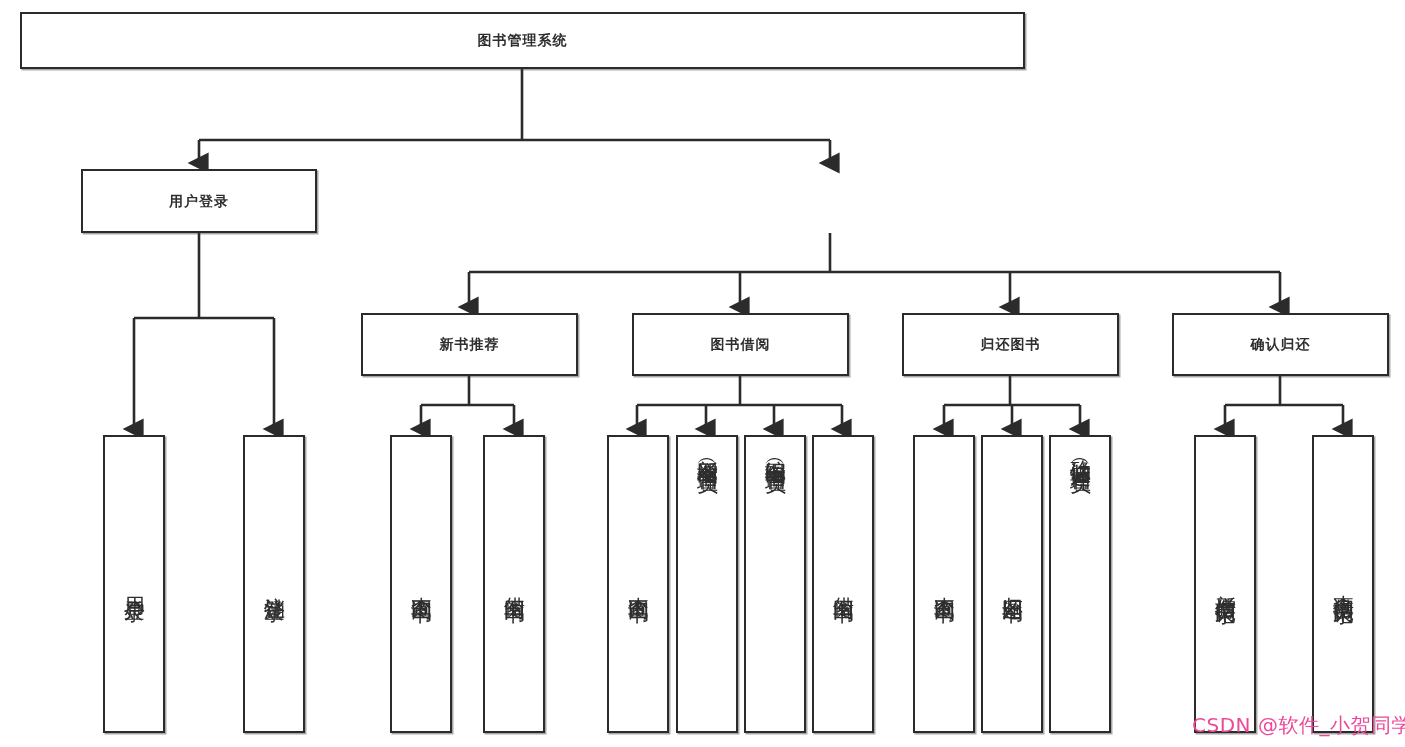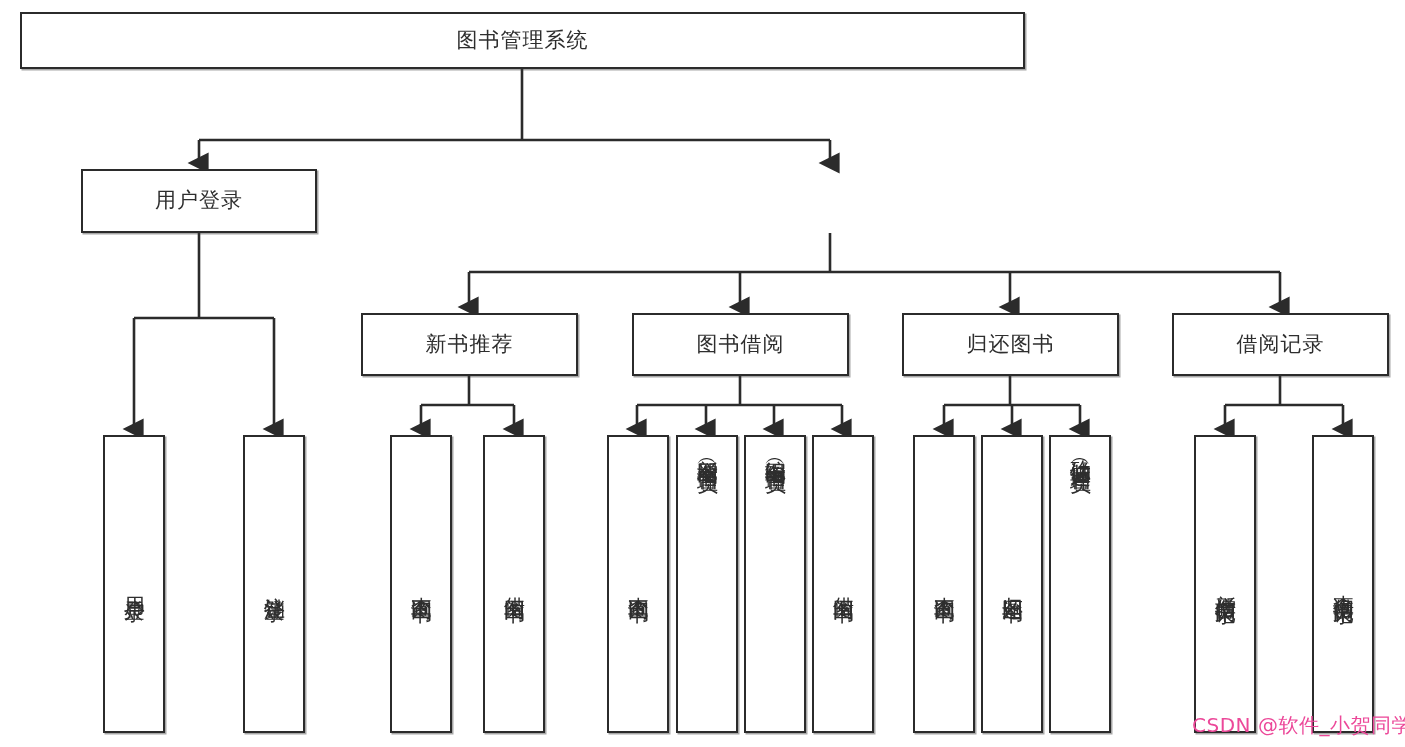--- a/index.html
+++ b/index.html
@@ -28,23 +28,24 @@
     box-sizing: border-box;
     background: #ffffff;
     border: 2px solid #2b2b2b;
     box-shadow: 1.5px 1.5px 0 rgba(60,60,60,0.45);
     display: flex;
     align-items: center;
     justify-content: center;
     color: #2e2e2e;
   }
   .node.horiz {
-    font-size: 21px;
+    font-size: 14px;
     letter-spacing: 1px;
     line-height: 1.2;
+    font-weight: bold;
   }
   .node.vert {
     font-size: 21px;
     letter-spacing: 2px;
     line-height: 1.18;
     align-items: flex-start;
     padding-top: 6px;
   }
   .node.vert .vtext {
     writing-mode: vertical-rl;
@@ -128,21 +129,21 @@
   <div class="node horiz" style="left:361px; top:313px; width:217px; height:63px;">
     <span>新书推荐</span>
   </div>
   <div class="node horiz" style="left:632px; top:313px; width:217px; height:63px;">
     <span>图书借阅</span>
   </div>
   <div class="node horiz" style="left:902px; top:313px; width:217px; height:63px;">
     <span>归还图书</span>
   </div>
   <div class="node horiz" style="left:1172px; top:313px; width:217px; height:63px;">
-    <span>借阅记录</span>
+    <span>确认归还</span>
   </div>
 
   <div class="node vert" style="left:103px; top:435px; width:62px; height:298px; align-items:center; padding-top:0;">
     <span class="vtext">用户登录</span>
   </div>
   <div class="node vert" style="left:243px; top:435px; width:62px; height:298px; align-items:center; padding-top:0;">
     <span class="vtext">注销登录</span>
   </div>
 
   <div class="node vert" style="left:390px; top:435px; width:62px; height:298px; align-items:center; padding-top:0;">

